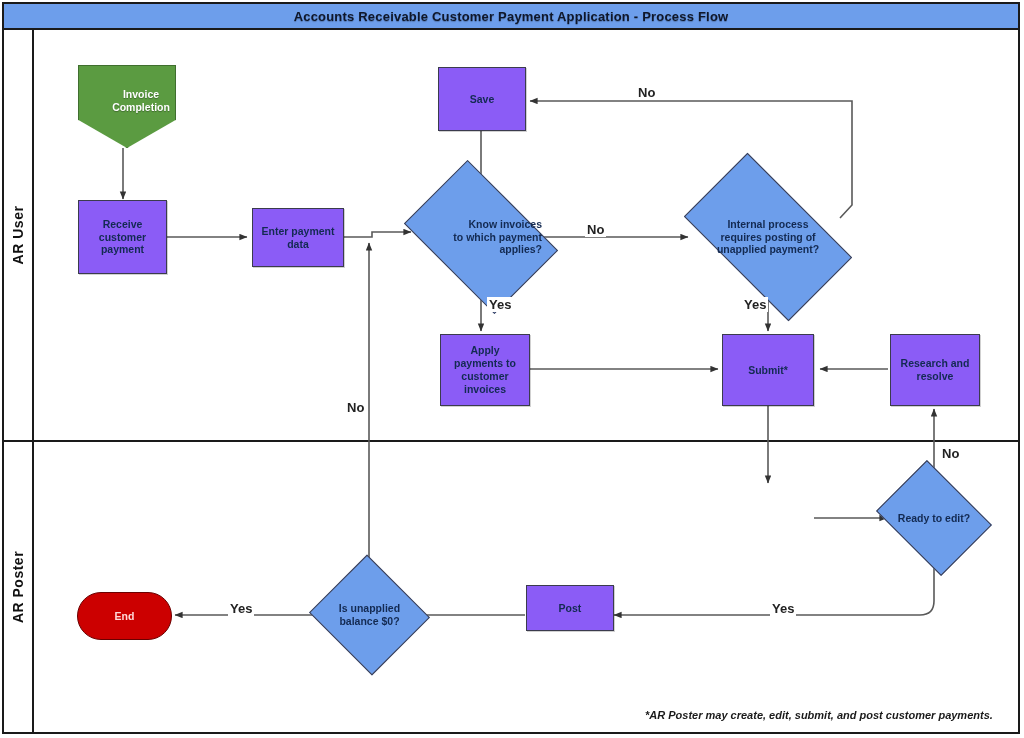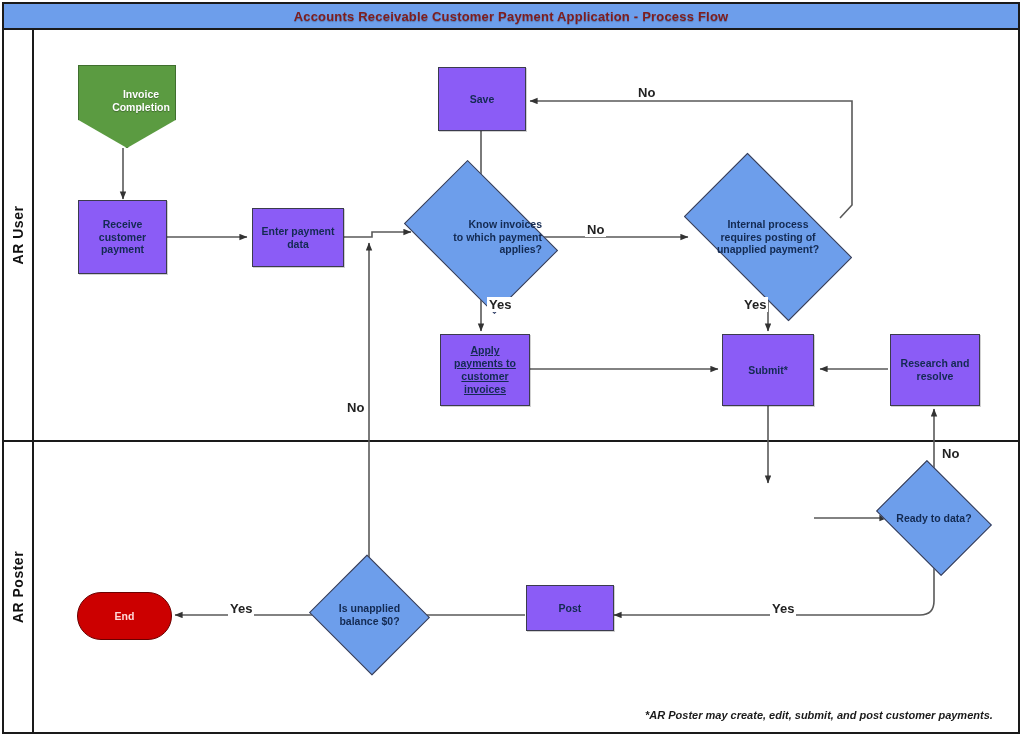--- a/index.html
+++ b/index.html
@@ -29,21 +29,21 @@
     left:4px; top:4px;
     width:1014px; height:26px;
     background:#6d9eeb;
     border-bottom:2px solid #1a1a1a;
     box-sizing:border-box;
     display:flex;
     align-items:center;
     justify-content:center;
   }
   .titlebar span{
-    color:#7f1d1d;
+    color:#0f172a;
     font-size:13px;
     font-weight:bold;
     letter-spacing:.2px;
     text-shadow:0 1px 1px rgba(0,0,0,.25);
   }
 
   
   .lane-col{
     position:absolute;
     left:4px;
@@ -257,39 +257,39 @@
   </div>
 
   <div class="node decision" style="left:694px;top:192px;width:148px;height:90px;">
     <div class="dia"></div>
     <div class="lbl" style="white-space:pre-line;width:156px;">Internal process
 requires posting of
 unapplied payment?</div>
   </div>
 
   <div class="node proc" style="left:440px;top:334px;width:90px;height:72px;">
-    <div class="lbl" style="white-space:pre-line;text-decoration:underline;">Apply
+    <div class="lbl" style="white-space:pre-line;">Apply
 payments to
 customer
 invoices</div>
   </div>
 
   <div class="node proc" style="left:722px;top:334px;width:92px;height:72px;">
     <div class="lbl" style="white-space:pre-line;">Submit*</div>
   </div>
 
   <div class="node proc" style="left:890px;top:334px;width:90px;height:72px;">
     <div class="lbl" style="white-space:pre-line;">Research and
 resolve</div>
   </div>
 
 
   <div class="node decision" style="left:888px;top:482px;width:92px;height:72px;">
     <div class="dia"></div>
-    <div class="lbl" style="white-space:pre-line;width:104px;">Ready to data?</div>
+    <div class="lbl" style="white-space:pre-line;width:104px;">Ready to edit?</div>
   </div>
 
   <div class="node proc" style="left:526px;top:585px;width:88px;height:46px;">
     <div class="lbl" style="white-space:pre-line;">Post</div>
   </div>
 
   <div class="node decision" style="left:325px;top:574px;width:89px;height:82px;">
     <div class="dia"></div>
     <div class="lbl" style="white-space:pre-line;width:96px;">Is unapplied
 balance $0?</div>

